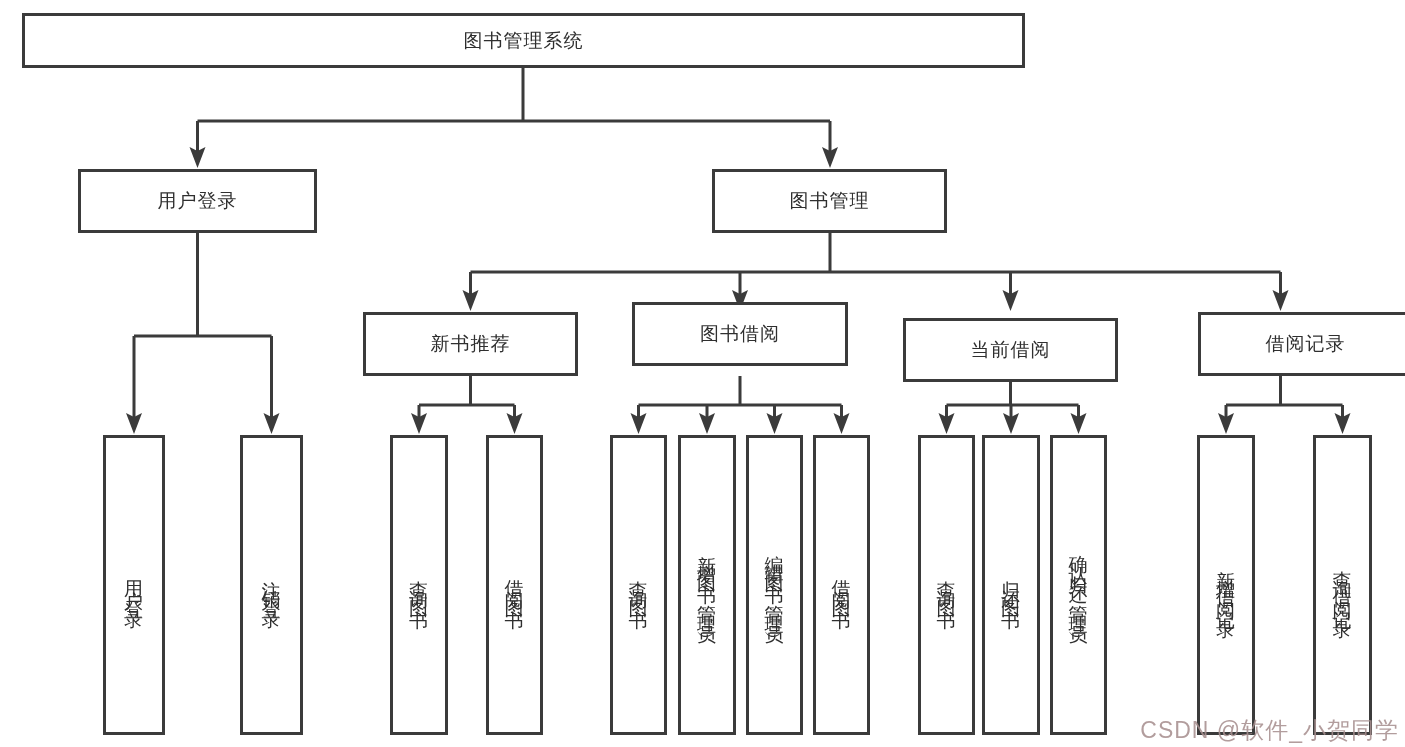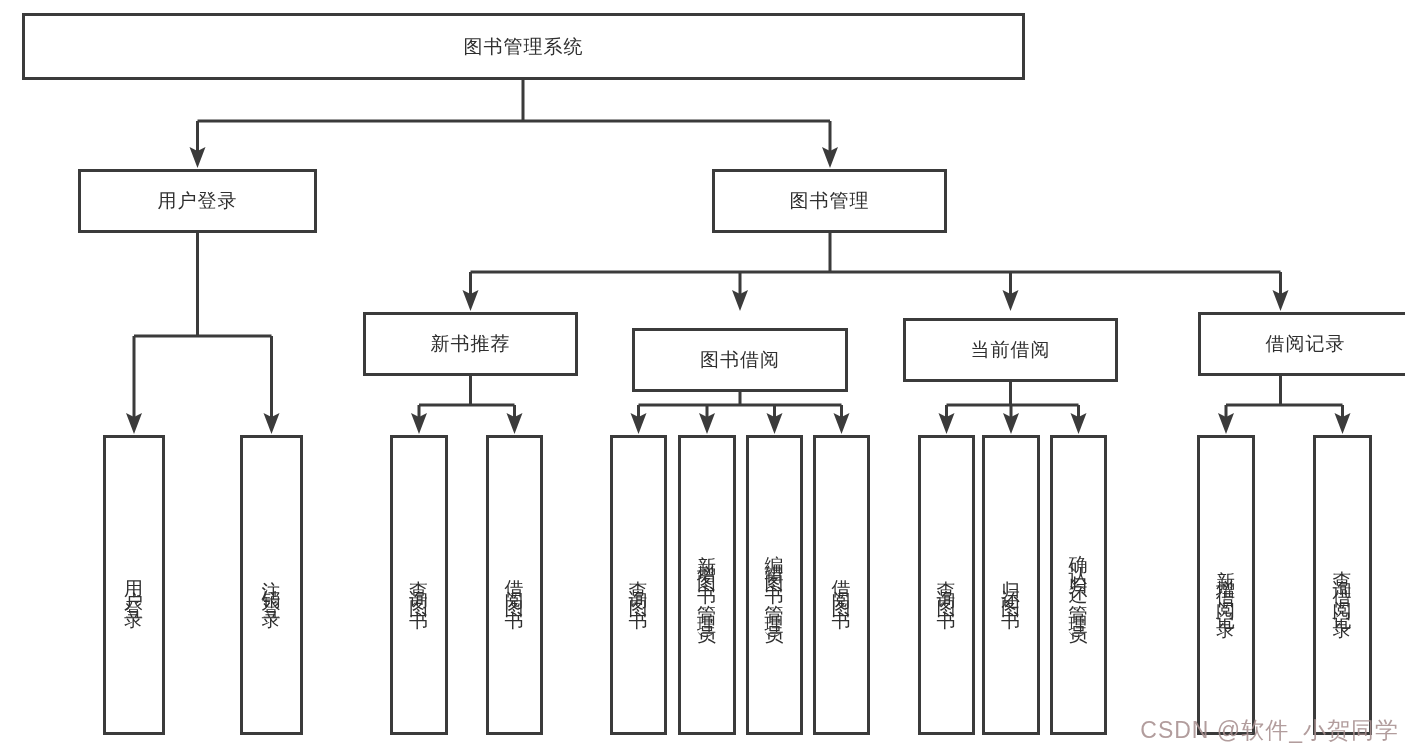--- a/index.html
+++ b/index.html
@@ -87,27 +87,27 @@
       <use href="#ah" transform="translate(774.5 434)"></use>
       <use href="#ah" transform="translate(841.5 434)"></use>
       <use href="#ah" transform="translate(946.5 434)"></use>
       <use href="#ah" transform="translate(1011 434)"></use>
       <use href="#ah" transform="translate(1078.5 434)"></use>
       <use href="#ah" transform="translate(1226 434)"></use>
       <use href="#ah" transform="translate(1342.5 434)"></use>
     </g>
   </svg>
 
-  <div class="node hnode" style="left:22px; top:13px; width:1003px; height:67px;">图书管理系统</div>
+  <div class="node hnode" style="left:22px; top:13px; width:1003px; height:55px;">图书管理系统</div>
 
   <div class="node hnode" style="left:78px; top:169px; width:239px; height:64px;">用户登录</div>
   <div class="node hnode" style="left:363px; top:312px; width:215px; height:64px;">新书推荐</div>
 
   <div class="node hnode" style="left:712px; top:169px; width:235px; height:64px;">图书管理</div>
-  <div class="node hnode" style="left:632px; top:328px; width:216px; height:64px;">图书借阅</div>
+  <div class="node hnode" style="left:632px; top:302px; width:216px; height:64px;">图书借阅</div>
   <div class="node hnode" style="left:903px; top:312px; width:215px; height:64px;margin-top:6px;">当前借阅</div>
   <div class="node hnode" style="left:1173px; top:312px; width:215px; height:64px;margin-left:25px;">借阅记录</div>
 
   <div class="node vnode" style="left:103px; width:62px;">用户登录</div>
   <div class="node vnode" style="left:240px; width:63px;">注销登录</div>
 
   <div class="node vnode" style="left:390px; width:58px;">查询图书</div>
   <div class="node vnode" style="left:486px; width:57px;">借阅图书</div>
 
   <div class="node vnode" style="left:610px; width:57px;">查询图书</div>

